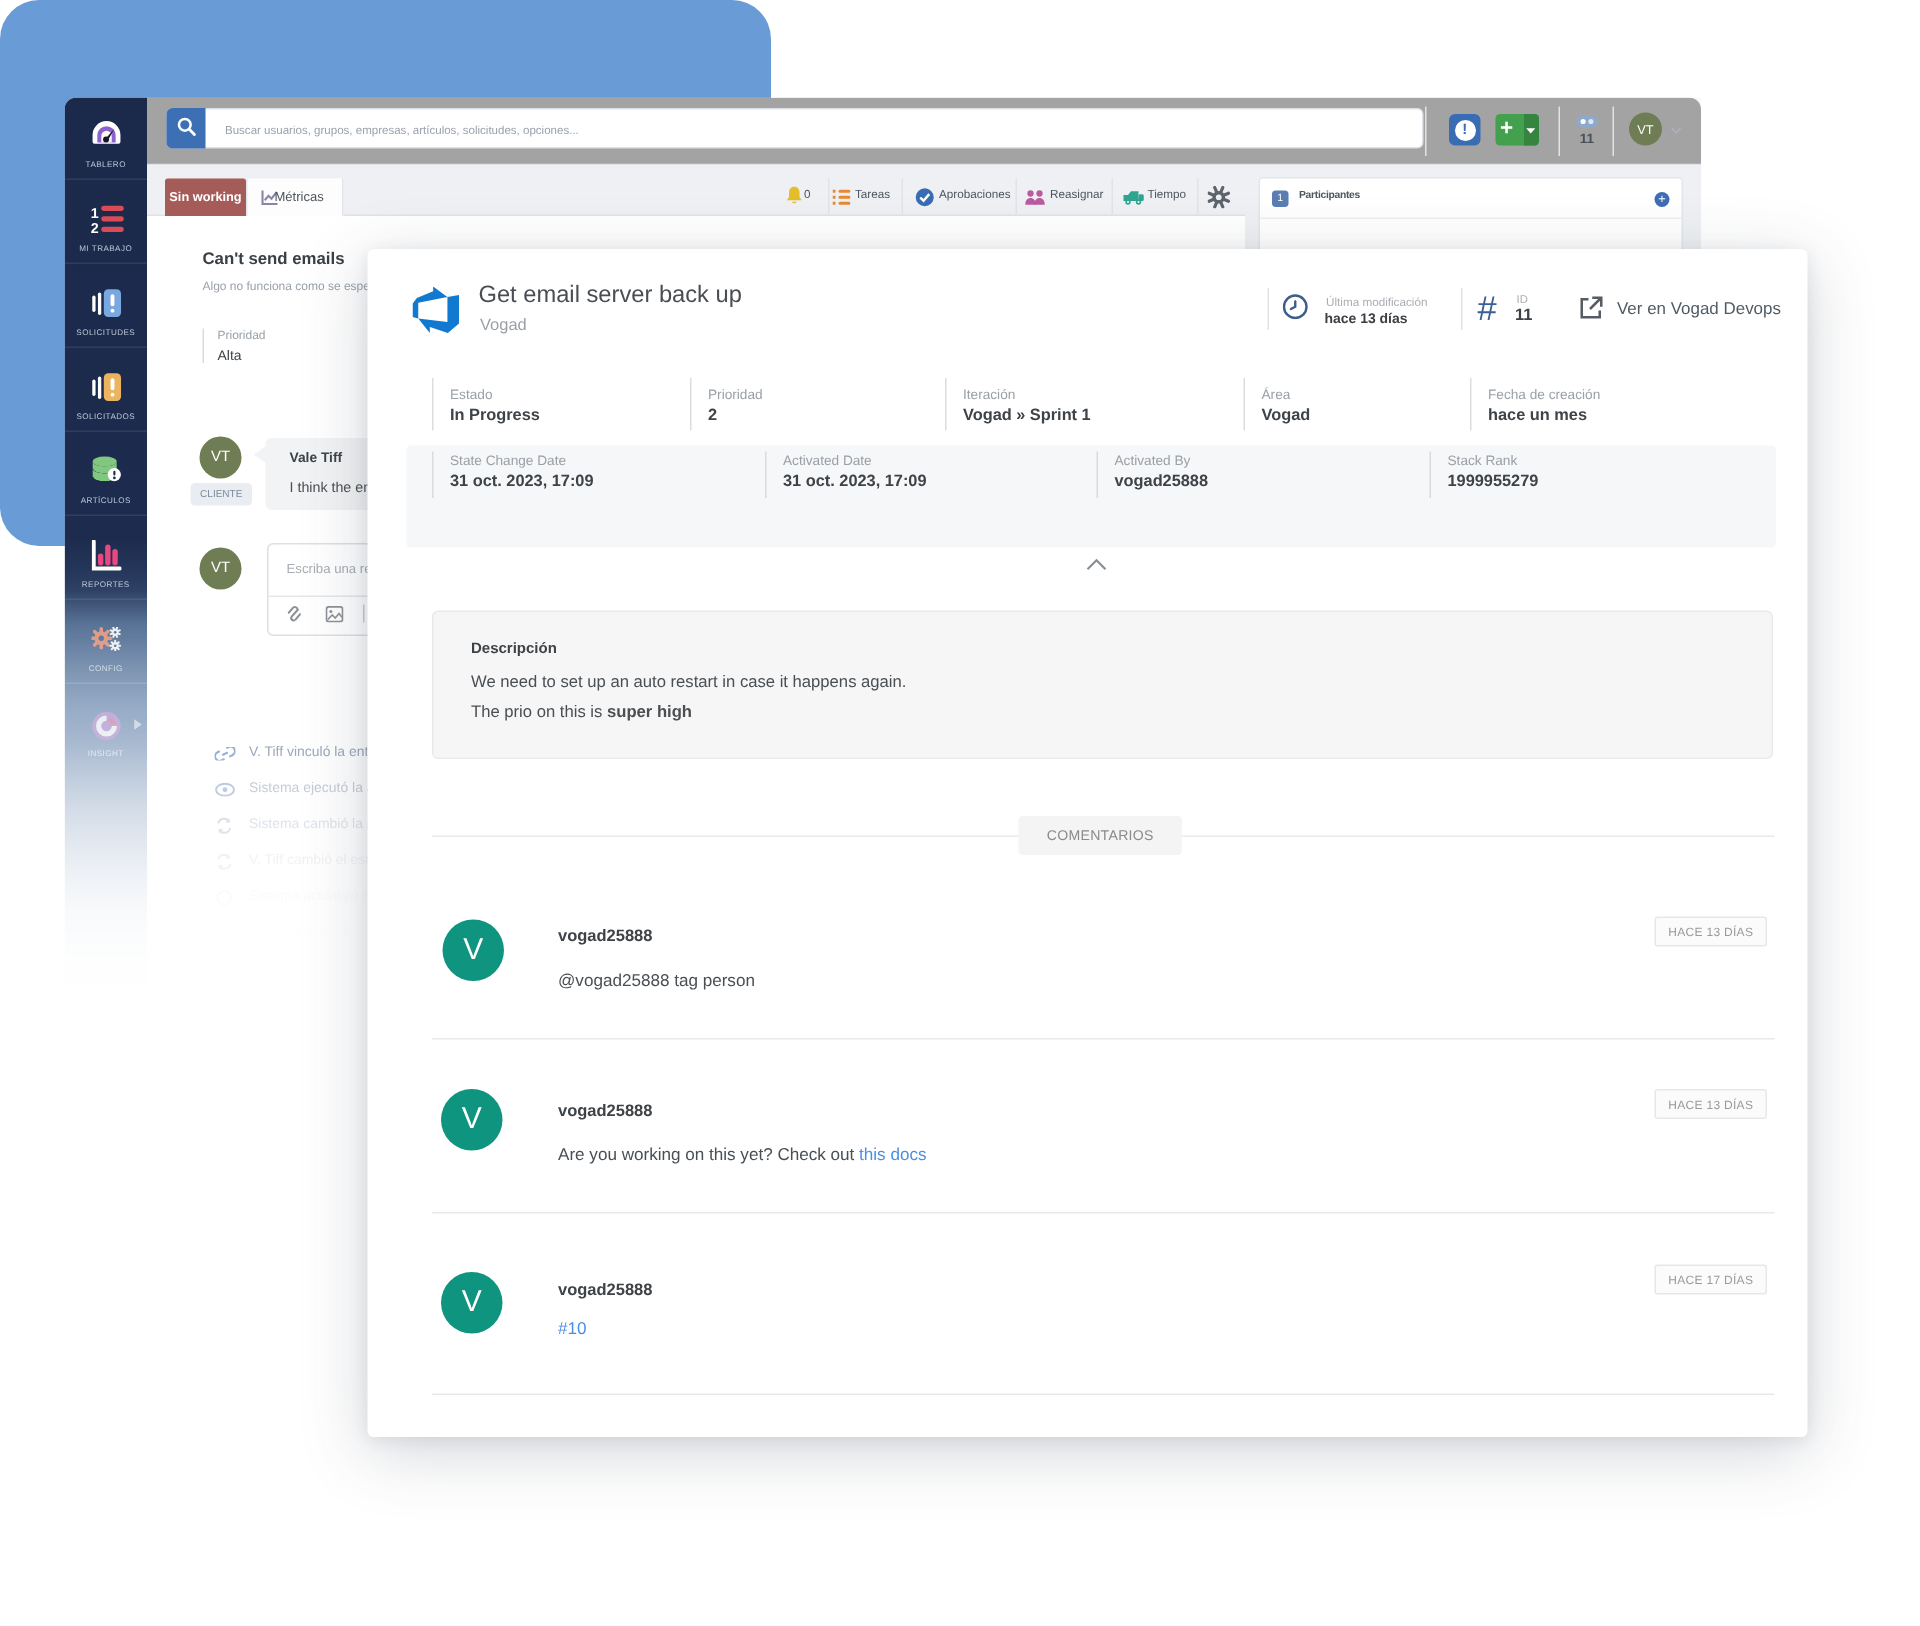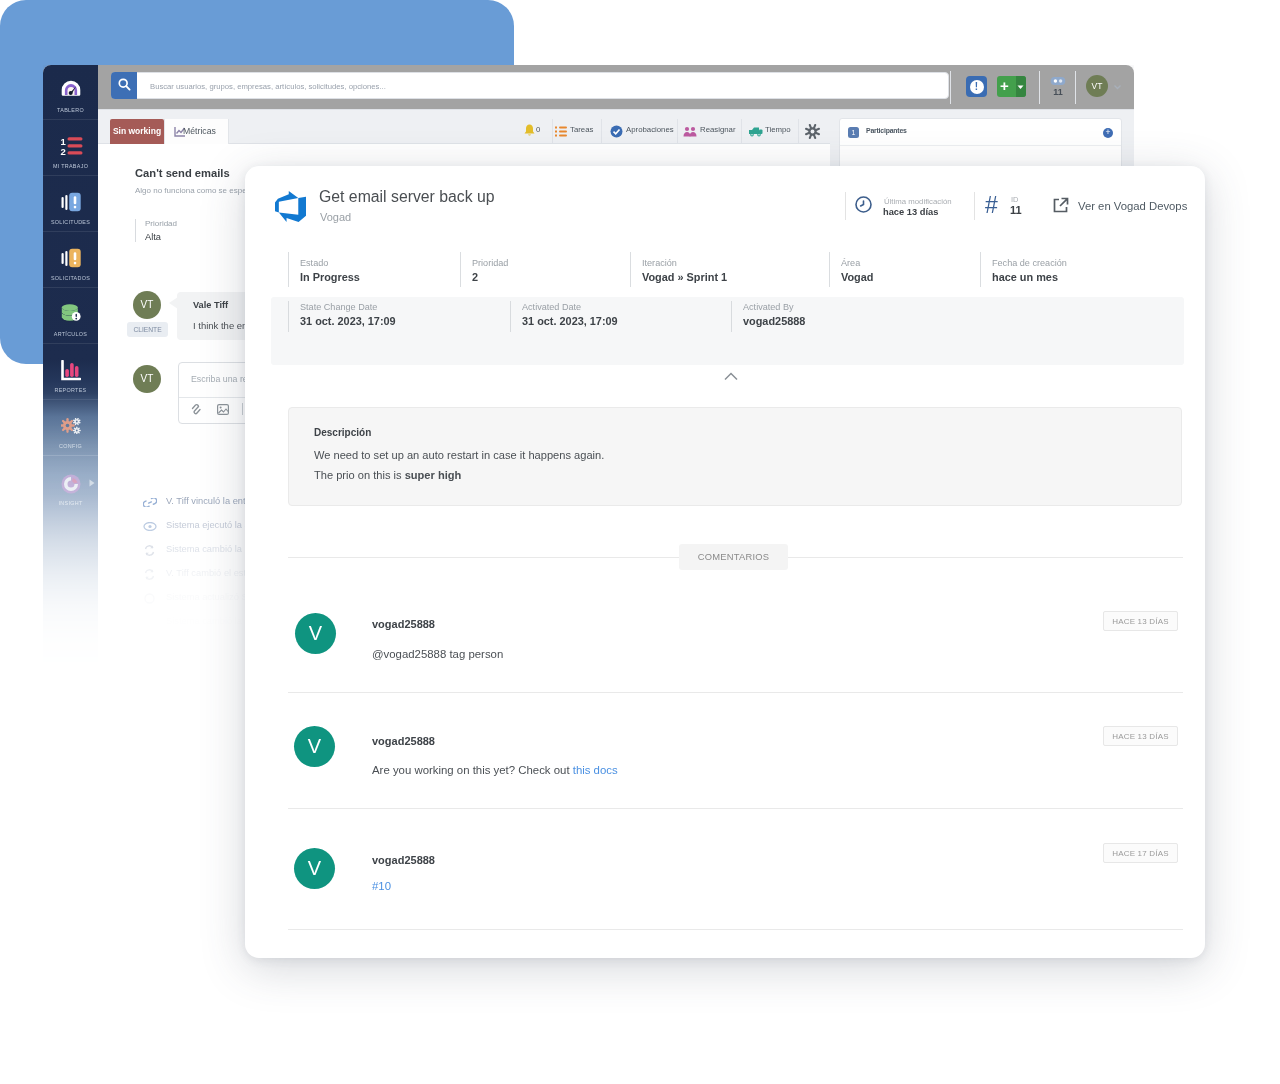--- a/index.html
+++ b/index.html
@@ -38,21 +38,21 @@
 .tbi { position:absolute; top:15px; font-size:7.8px; color:#4d565e; }
 
 
 #rightzone { left:787px; top:45px; width:304px; height:625px; background:#eef0f3; }
 #ppanel { position:absolute; left:9px; top:8px; width:283px; height:610px; background:#fff; border:1px solid #e2e5e9; border-radius:3px; }
 
 
 #content { left:55px; top:79px; width:732px; height:591px; background:#fff; }
 
 
-#modal { left:245px; top:166px; width:960px; height:792px; background:#fff; border-radius:14px;
+#modal { left:245px; top:166px; width:960px; height:792px; background:#fff; border-radius:4px;
   box-shadow:0 10px 45px rgba(60,70,85,.22), 0 2px 10px rgba(60,70,85,.10); }
 .m-sep { position:absolute; top:26px; height:28px; width:1px; background:#e3e3e3; }
 .f-col { position:absolute; border-left:1px solid #dadde0; padding:6px 0 0 11px; height:35px; }
 .f-lab { font-size:9.1px; color:#9aa0a6; }
 .f-val { font-size:10.9px; color:#3e4348; font-weight:bold; margin-top:3px; }
 #grayband { position:absolute; left:26px; top:131px; width:913px; height:68px; background:#f6f7f8; border-radius:3px; }
 .g-col { position:absolute; top:4px; border-left:1px solid #d8dbde; padding:1px 0 0 11px; height:31px; }
 #descbox { position:absolute; left:43px; top:241px; width:894px; height:99px; background:#f6f6f6; border:1px solid #eaeaea; border-radius:4px; padding:19px 0 0 25px; }
 .dividerline { position:absolute; left:43px; width:895px; height:1px; background:#e9e9e9; }
 .avatarV { position:absolute; width:41px; height:41px; border-radius:50%; background:#0f9480; color:#fff; font-size:20px; text-align:center; line-height:41px; font-weight:400; }
@@ -435,20 +435,24 @@
           <div class="f-val">31 oct. 2023, 17:09</div>
         </div>
       <div class="g-col" style="left:239px;width:218px;">
           <div class="f-lab">Activated Date</div>
           <div class="f-val">31 oct. 2023, 17:09</div>
         </div>
       <div class="g-col" style="left:460px;width:219px;">
           <div class="f-lab">Activated By</div>
           <div class="f-val">vogad25888</div>
         </div>
+      <div class="g-col" style="left:682px;width:200px;">
+          <div class="f-lab">Stack Rank</div>
+          <div class="f-val">1999955279</div>
+        </div>
     </div>
     <svg style="position:absolute;left:479px;top:206px;" width="14" height="9" viewBox="0 0 14 9">
         <path d="M1 7.5 L7 1.5 L13 7.5" stroke="#8a9096" stroke-width="1.5" fill="none"></path>
       </svg>
 
     <div id="descbox">
       <div style="font-size:10px;font-weight:bold;color:#3e4348;">Descripción</div>
       <div style="font-size:11.1px;color:#4a4f54;margin-top:11px;">We need to set up an auto restart in case it happens again.</div>
       <div style="font-size:11.1px;color:#4a4f54;margin-top:8px;">The prio on this is <b>super high</b></div>
     </div>

